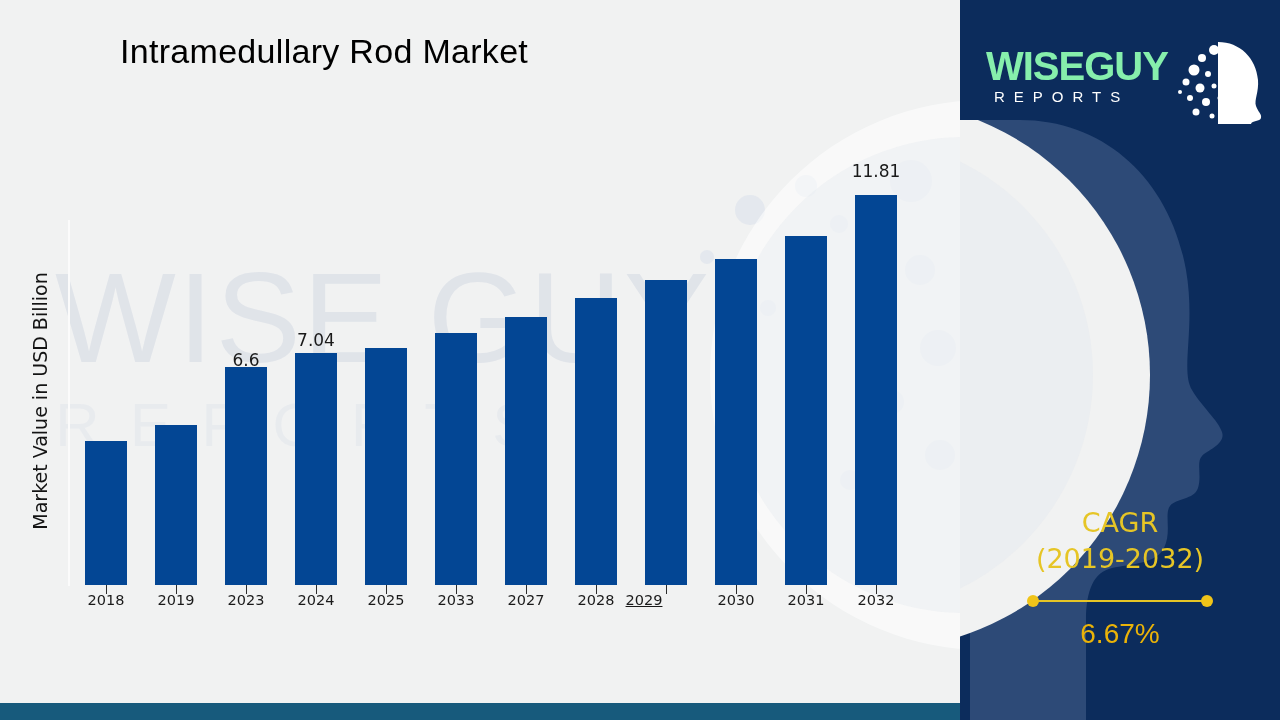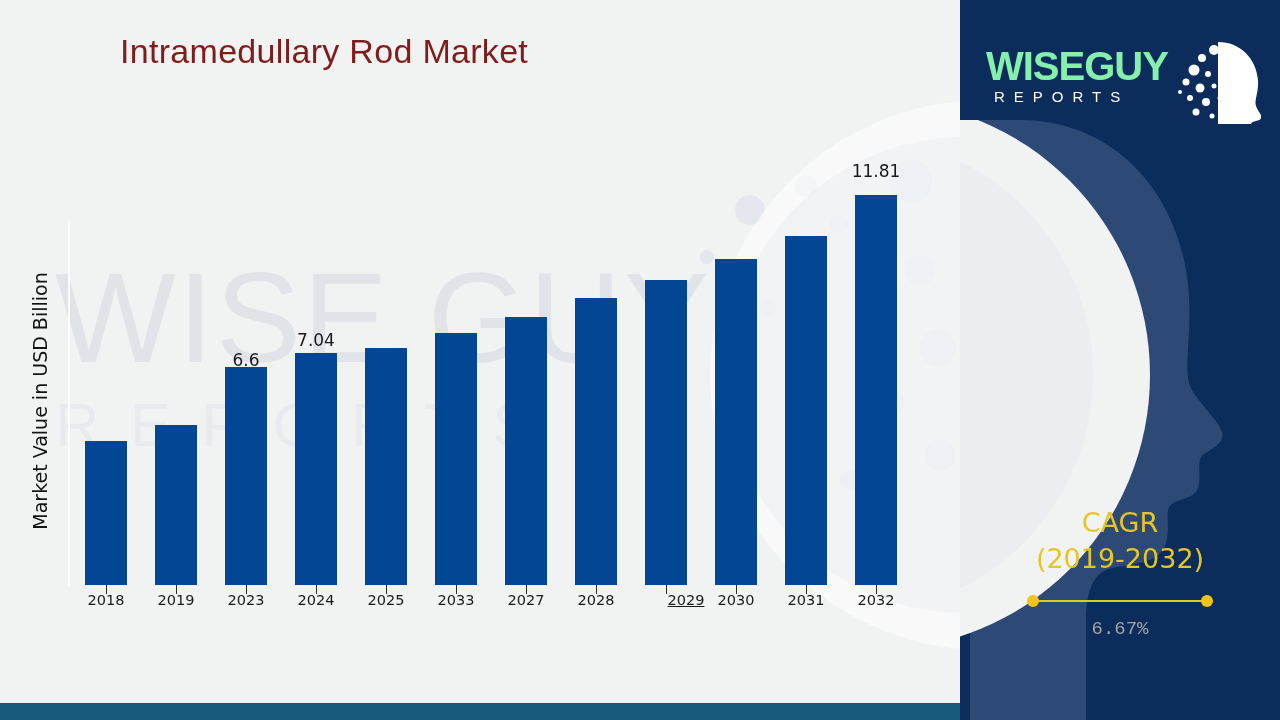--- a/index.html
+++ b/index.html
@@ -31,21 +31,21 @@
     font-size:62px; font-weight:400; letter-spacing:30px;
     color:#e2e6ec; line-height:1.0; margin-top:12px; white-space:nowrap;
   }
 
   
   .blob{ position:absolute; border-radius:50%; background:#dfe4ec; opacity:.75; }
 
   #page-title{
     position:absolute; left:120px; top:32px;
     font-family:"Liberation Sans", sans-serif;
-    font-size:34px; font-weight:400; color:#7f1d1d; letter-spacing:.3px;
+    font-size:34px; font-weight:400; color:#000000; letter-spacing:.3px;
     white-space:nowrap;
   }
 
   
   #plot{
     position:absolute; left:0; top:0; width:960px; height:720px;
   }
   #y-axis-label{
     position:absolute; left:-220px; top:390px; width:520px;
     transform:rotate(-90deg); transform-origin:center center;
@@ -109,22 +109,22 @@
   }
   #cagr-divider .line{
     position:absolute; left:6px; top:6px; width:174px; height:2px; background:#e6c526;
   }
   #cagr-divider .dot{
     position:absolute; top:1px; width:12px; height:12px; border-radius:50%; background:#f0c419;
   }
   #cagr-divider .dot.left{ left:0; }
   #cagr-divider .dot.right{ right:0; }
   #cagr-value{
-    font-family:Liberation Mono, monospace;
-    font-size:19px; color:#a3a3a3; white-space:nowrap;
+    font-family:Liberation Sans, sans-serif;
+    font-size:28px; color:#eab308; white-space:nowrap;
   }
 
   
   #bottom-strip{
     position:absolute; left:0; top:703px; width:960px; height:17px;
     background:#175a7c;
   }
 </style>
 </head>
 <body>
@@ -181,21 +181,21 @@
         <div class="tick" style="left: 456px;"></div>
         <div class="xtick-label" style="left: 421px; width: 70px;">2033</div>
         <div class="bar" style="left: 505px; width: 42px; height: 268px; bottom: 135px;"></div>
         <div class="tick" style="left: 526px;"></div>
         <div class="xtick-label" style="left: 491px; width: 70px;">2027</div>
         <div class="bar" style="left: 575px; width: 42px; height: 287px; bottom: 135px;"></div>
         <div class="tick" style="left: 596px;"></div>
         <div class="xtick-label" style="left: 561px; width: 70px;">2028</div>
         <div class="bar" style="left: 645px; width: 42px; height: 305px; bottom: 135px;"></div>
         <div class="tick" style="left: 666px;"></div>
-        <div class="xtick-label" style="left: 651px; width: 70px; text-decoration: underline;">2029</div>
+        <div class="xtick-label" style="left: 609px; width: 70px; text-decoration: underline;">2029</div>
         <div class="bar" style="left: 715px; width: 42px; height: 326px; bottom: 135px;"></div>
         <div class="tick" style="left: 736px;"></div>
         <div class="xtick-label" style="left: 701px; width: 70px;">2030</div>
         <div class="bar" style="left: 785px; width: 42px; height: 349px; bottom: 135px;"></div>
         <div class="tick" style="left: 806px;"></div>
         <div class="xtick-label" style="left: 771px; width: 70px;">2031</div>
         <div class="bar" style="left: 855px; width: 42px; height: 390px; bottom: 135px;"></div>
         <div class="bar-value" style="left: 841px; width: 70px; top: 161px;">11.81</div>
         <div class="tick" style="left: 876px;"></div>
         <div class="xtick-label" style="left: 841px; width: 70px;">2032</div>

